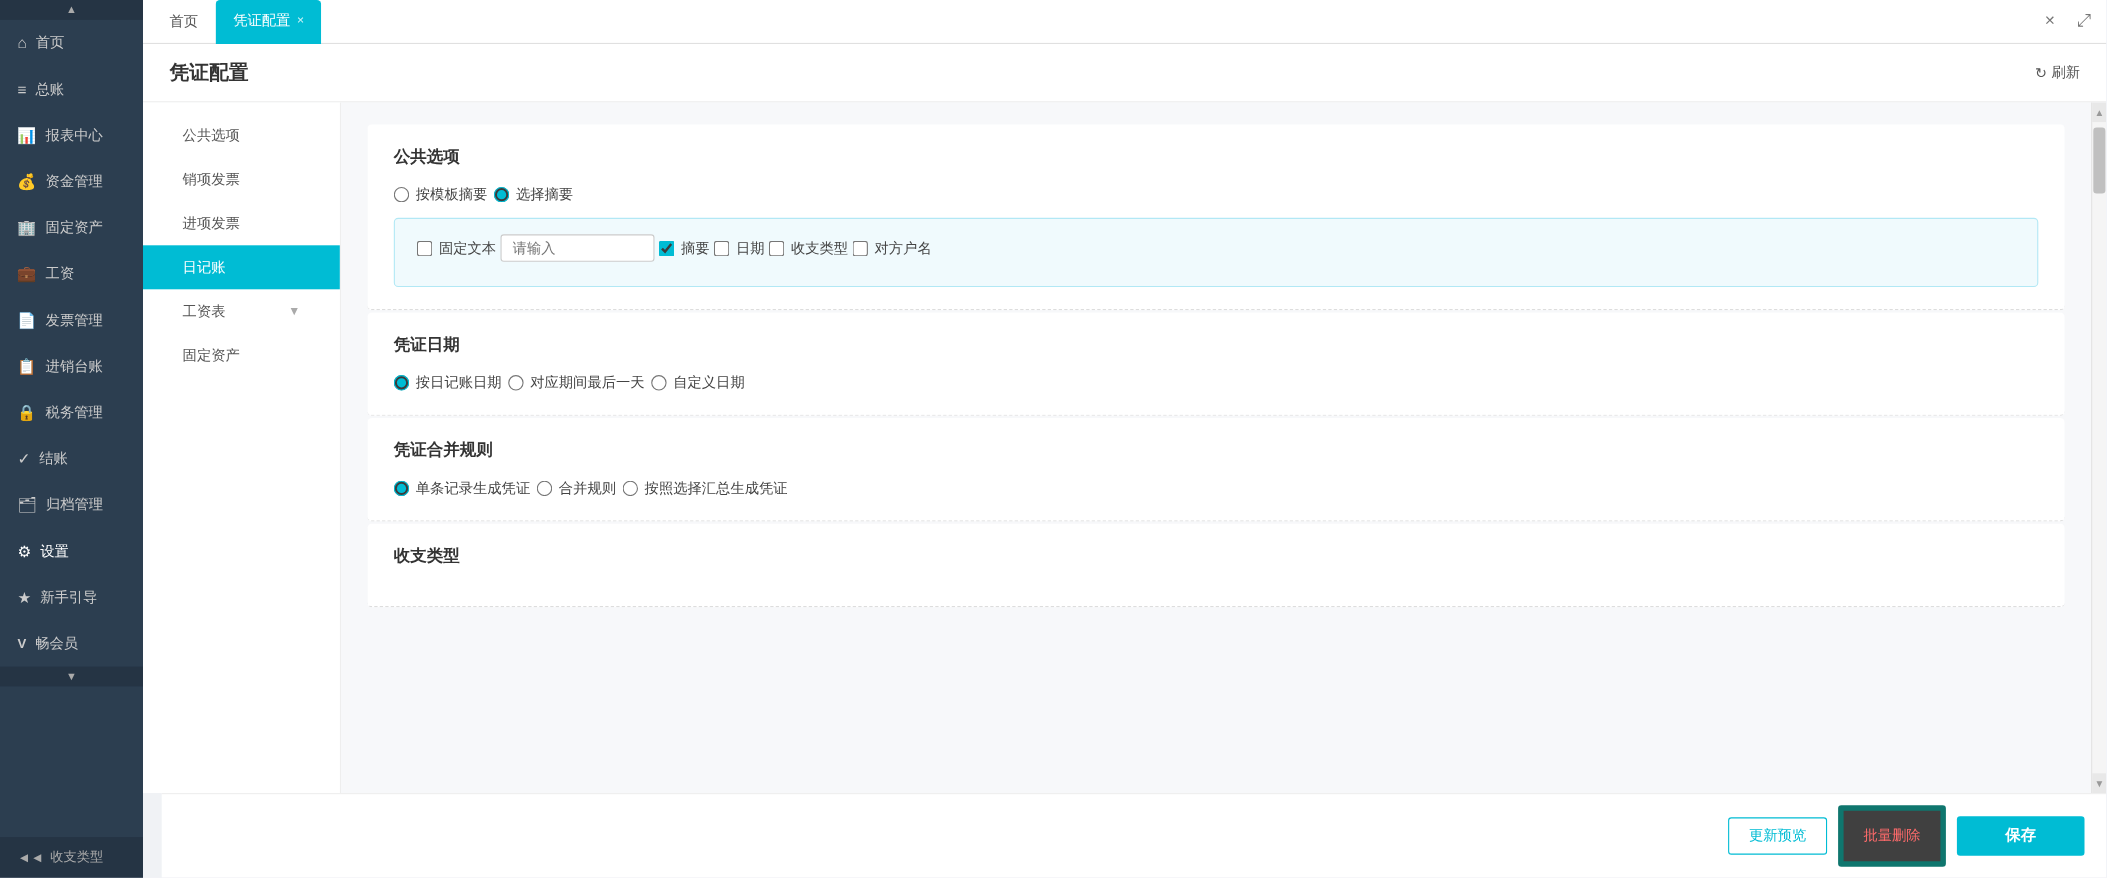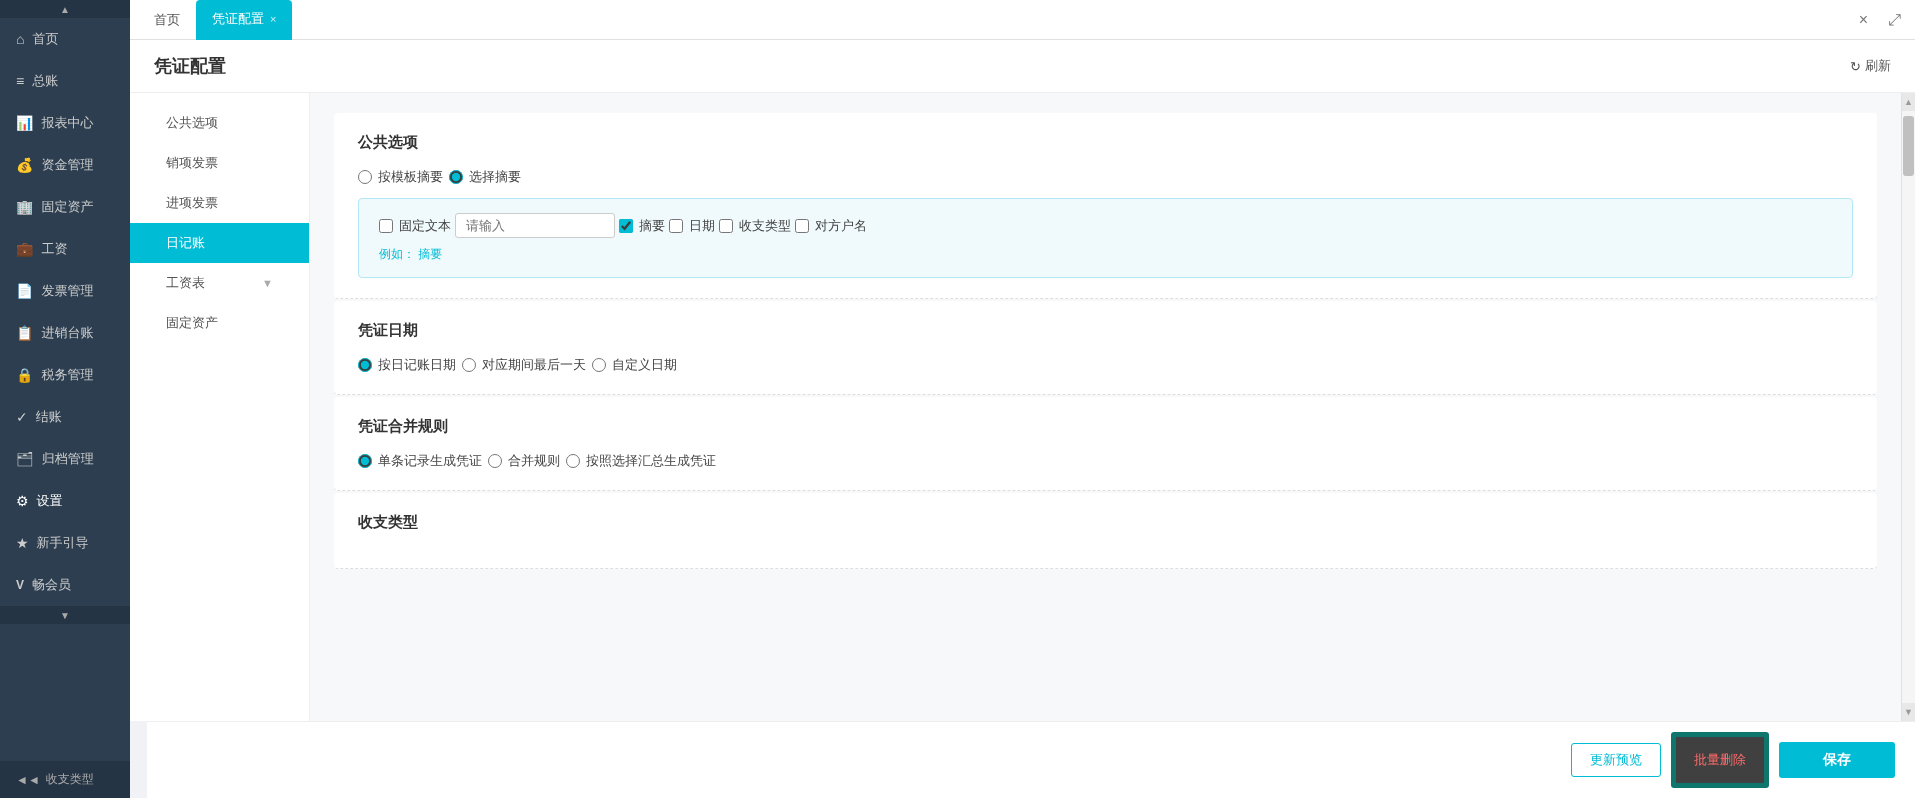--- a/index.html
+++ b/index.html
@@ -234,21 +234,21 @@
       align-items: center;
       gap: 4px;
       flex-wrap: wrap;
       margin-bottom: 8px;
     }
     .fixed-text-input {
       border: 1px solid #ccc;
       border-radius: 3px;
       padding: 4px 10px;
       font-size: 13px;
-      width: 160px;
+      width: 140px;
       outline: none;
       color: #999;
     }
     .example-text {
       color: #00bcd4;
       font-size: 12px;
       margin-top: 6px;
     }
 
     
@@ -485,24 +485,20 @@
                 </label>
                 <label class="checkbox-label">
                   <input type="checkbox" style="">
                   <span>收支类型</span>
                 </label>
                 <label class="checkbox-label">
                   <input type="checkbox" style="">
                   <span>对方户名</span>
                 </label>
               </div>
-              <div class="example-text">
-                <span>例如：</span>
-                <span style="color:#00bcd4;">摘要</span>
-              </div>
             </div>
           </div>
 
           <div class="section">
             <div class="section-title">凭证日期</div>
             <div class="radio-group">
               <label class="radio-label">
                 <input type="radio" name="date_type" checked="" style="">
                 <span>按日记账日期</span>
               </label>

